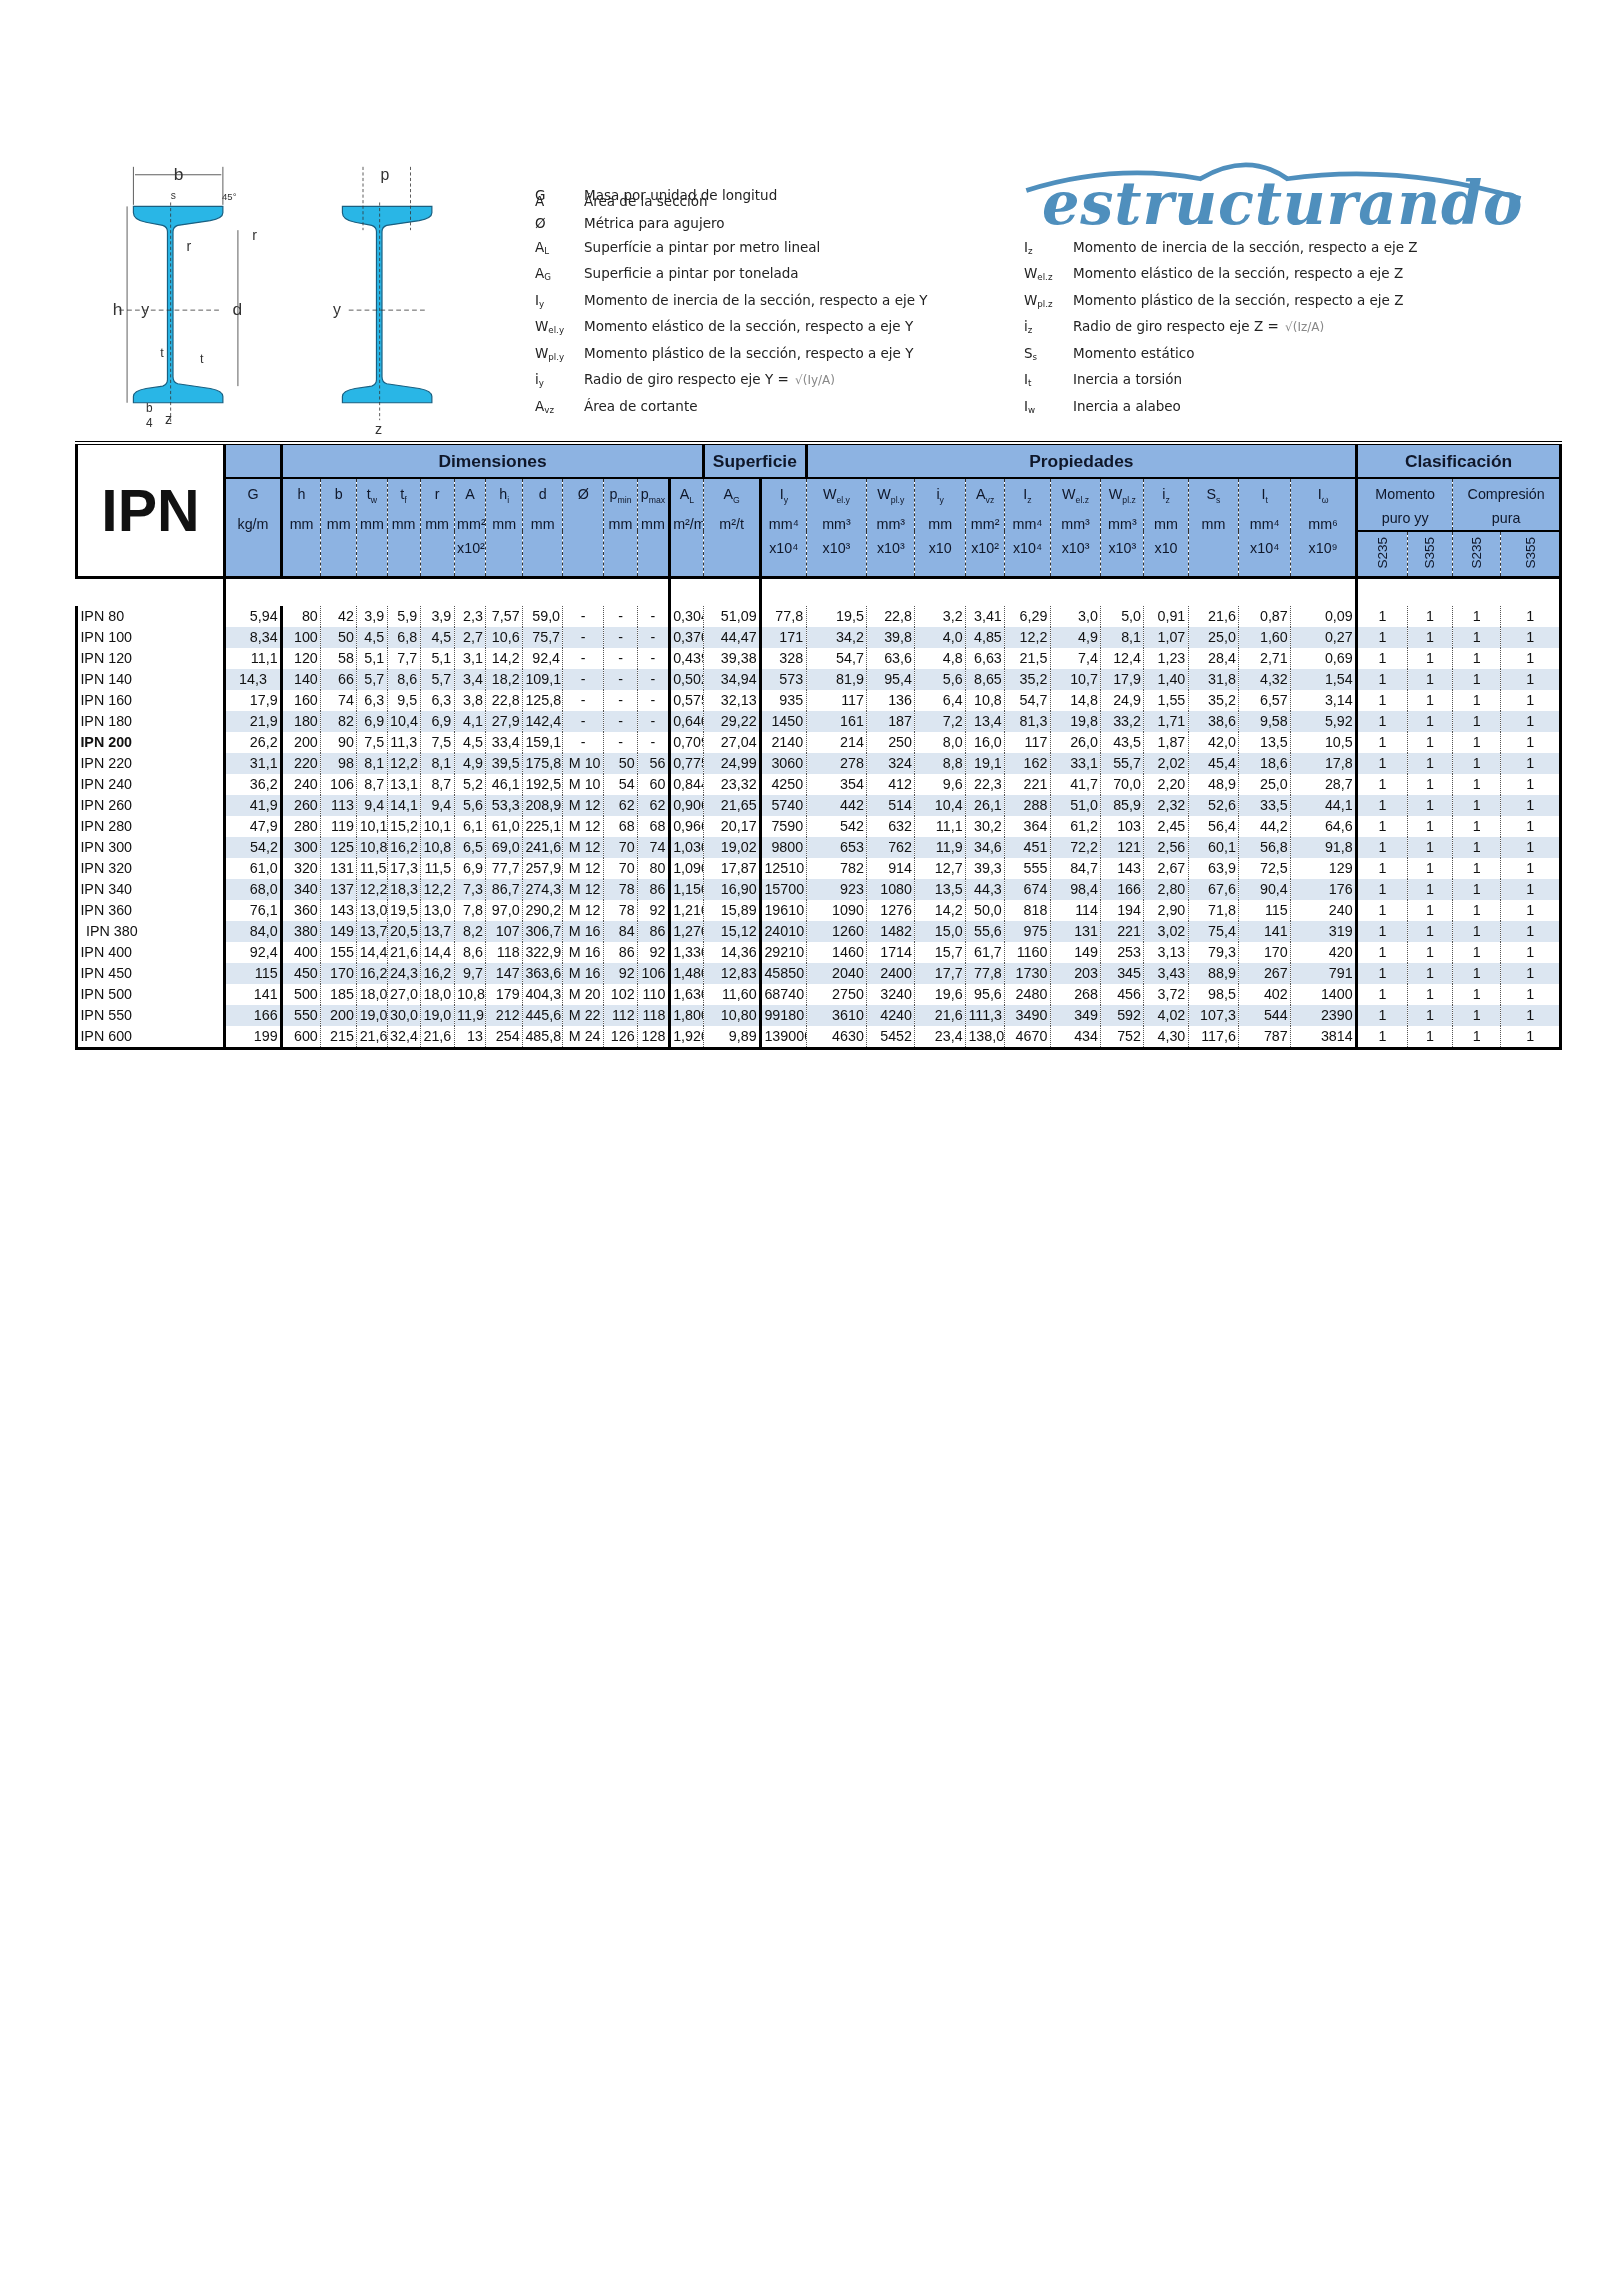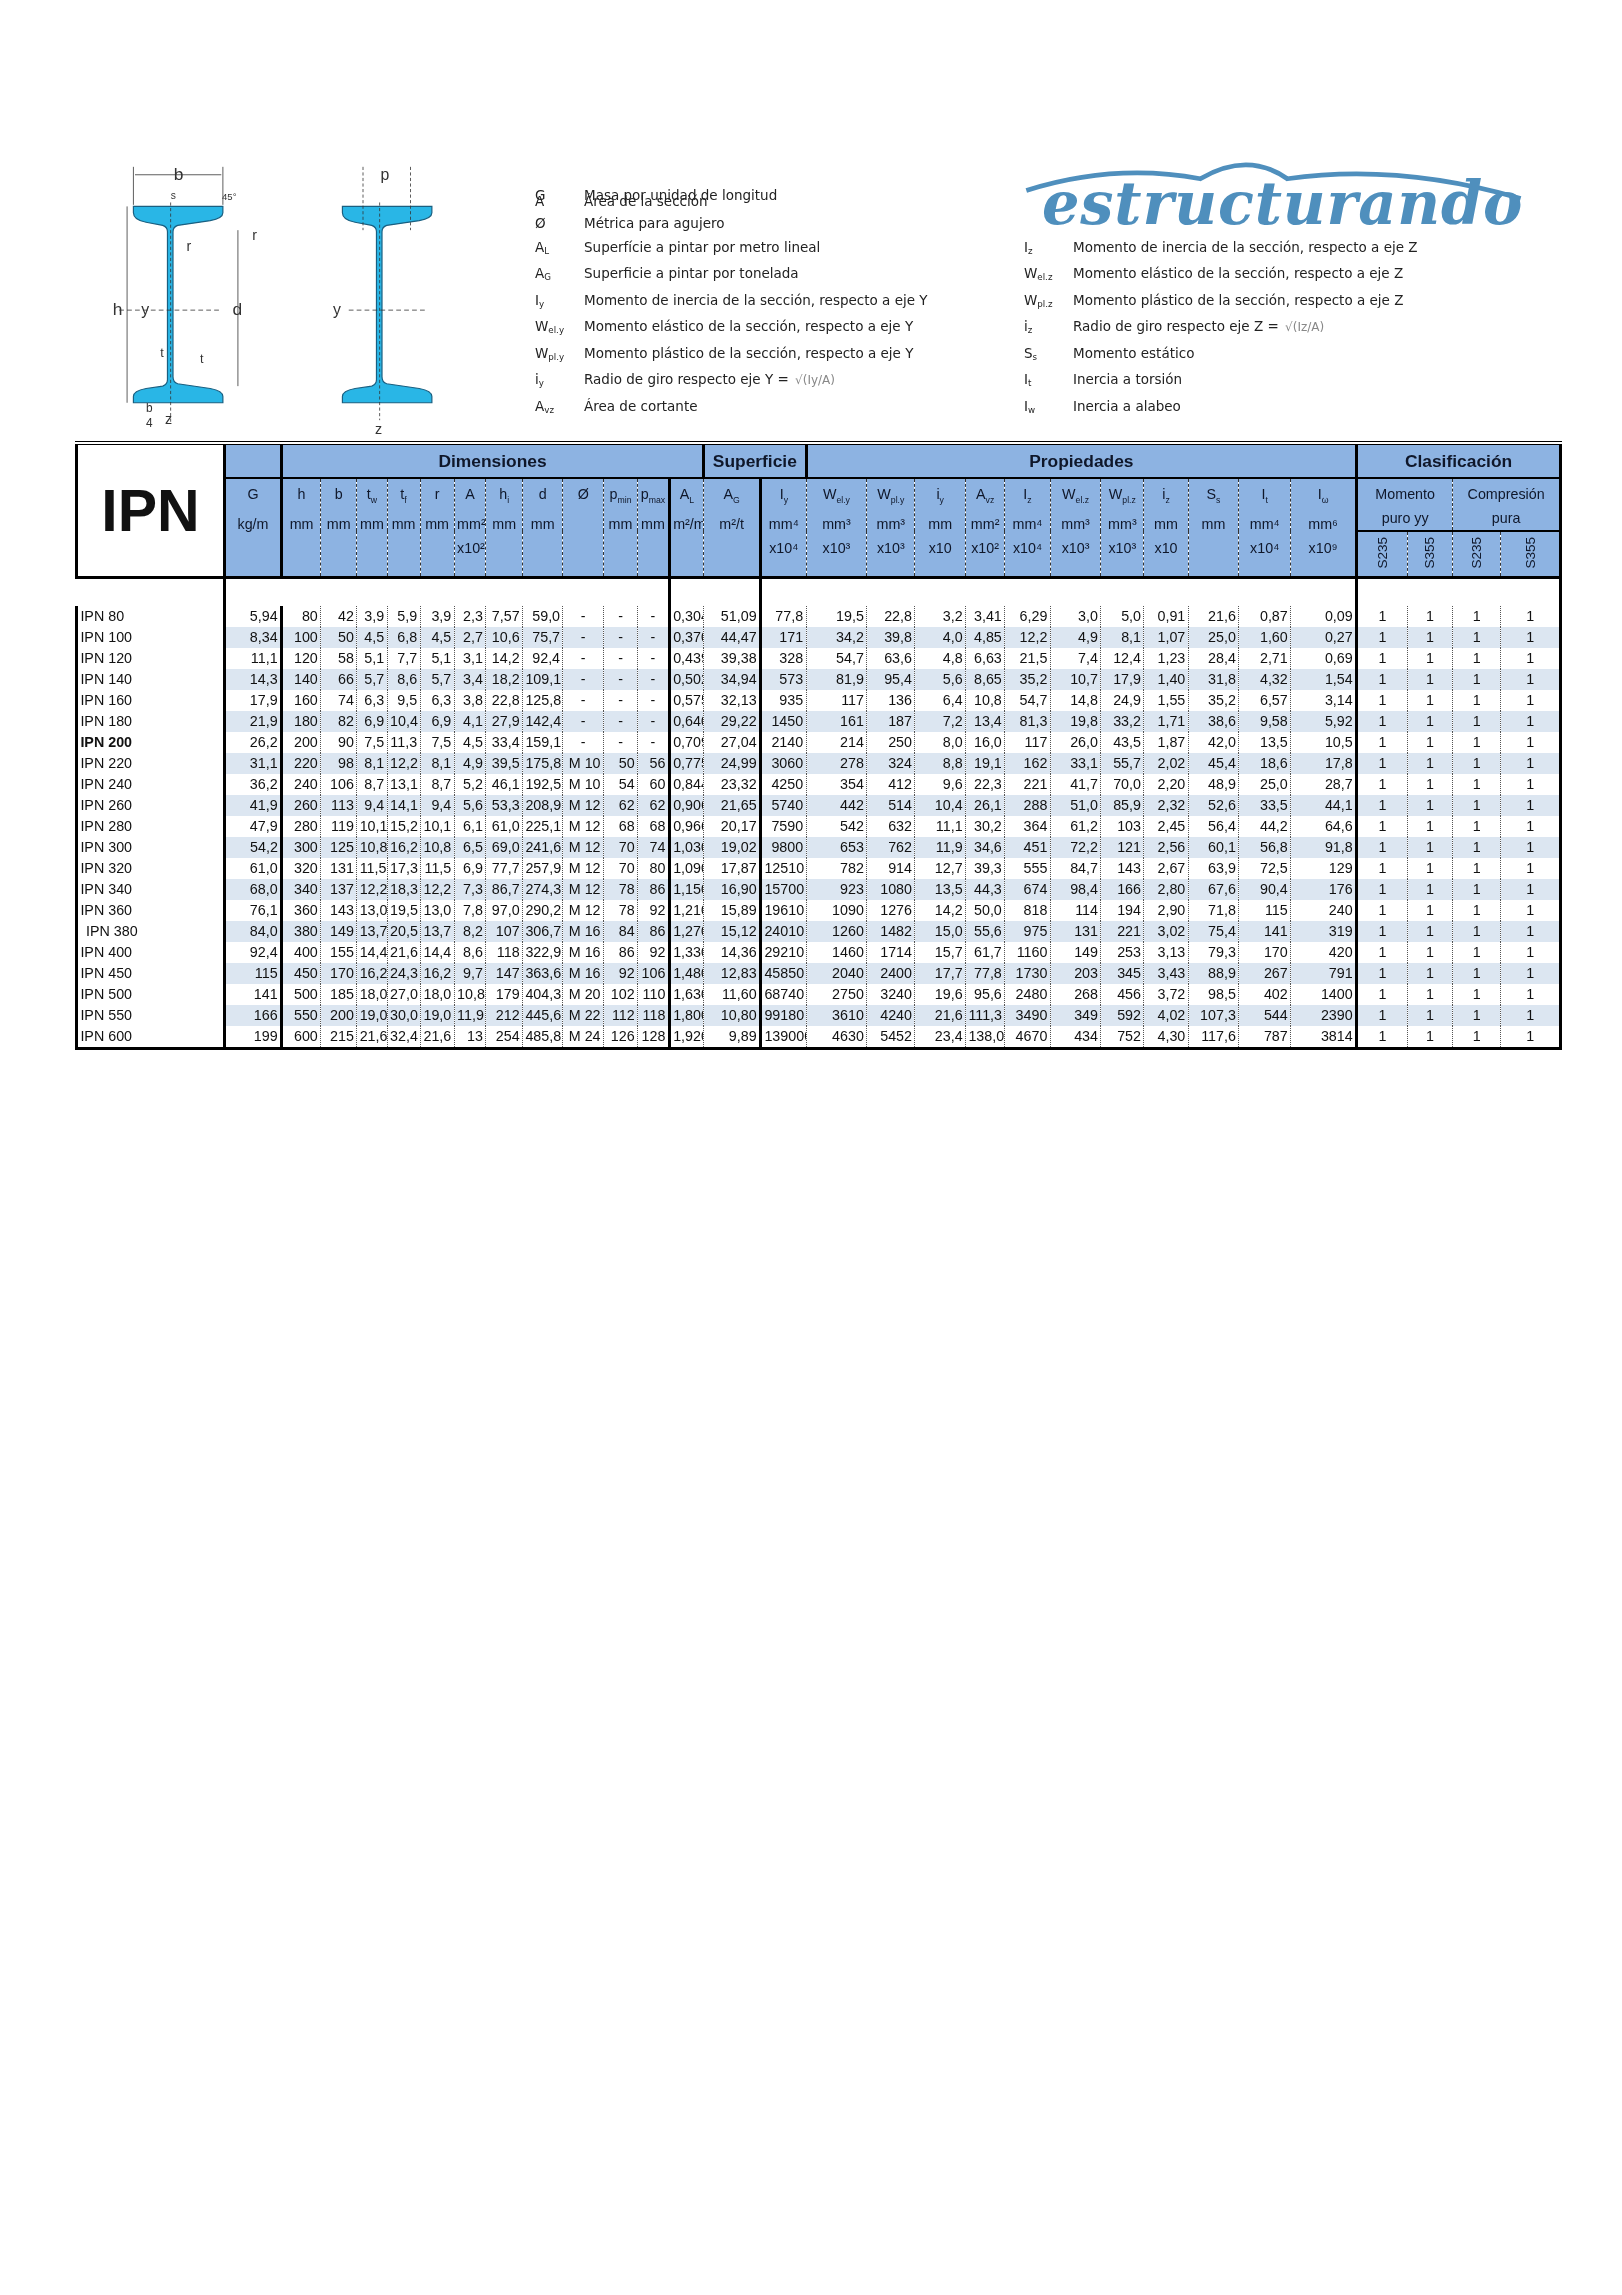--- a/index.html
+++ b/index.html
@@ -424,21 +424,21 @@
         <td class="dotL">28,4</td>
         <td class="dotL">2,71</td>
         <td class="dotL">0,69</td>
         <td class="thickL cls">1</td>
         <td class="dotL cls">1</td>
         <td class="dotL cls">1</td>
         <td class="dotL thickR cls">1</td>
       </tr>
       <tr class="data">
         <td class="name" style="border-left: 3.2px solid rgb(0, 0, 0); border-right: 3.2px solid rgb(0, 0, 0);">IPN 140</td>
-        <td class="thickL" style="border-right: 3.2px solid rgb(0, 0, 0);">14,3</td>
+        <td class="thickL" style="border-right: 3.2px solid rgb(0, 0, 0); text-align: center;">14,3</td>
         <td class="dotL">140</td>
         <td class="dotL">66</td>
         <td class="dotL">5,7</td>
         <td class="dotL">8,6</td>
         <td class="dotL">5,7</td>
         <td class="dotL">3,4</td>
         <td class="dotL">18,2</td>
         <td class="dotL">109,1</td>
         <td class="dotL dash">-</td>
         <td class="dotL dash">-</td>

